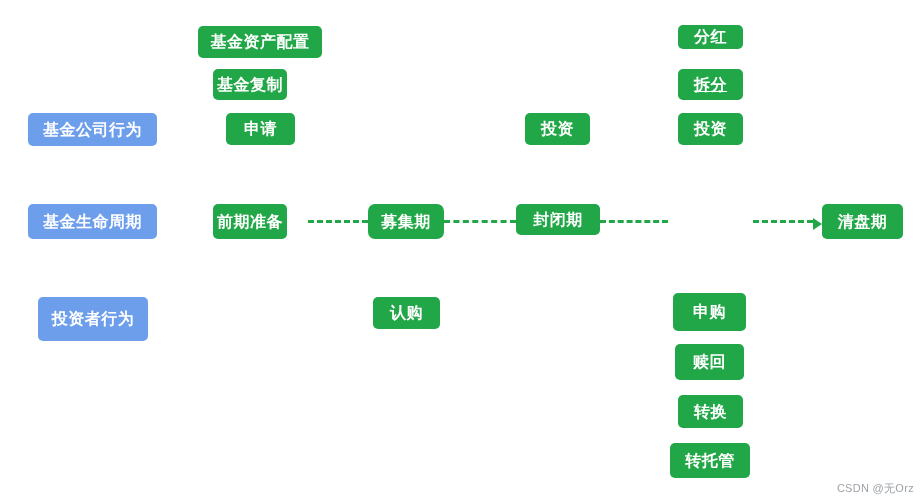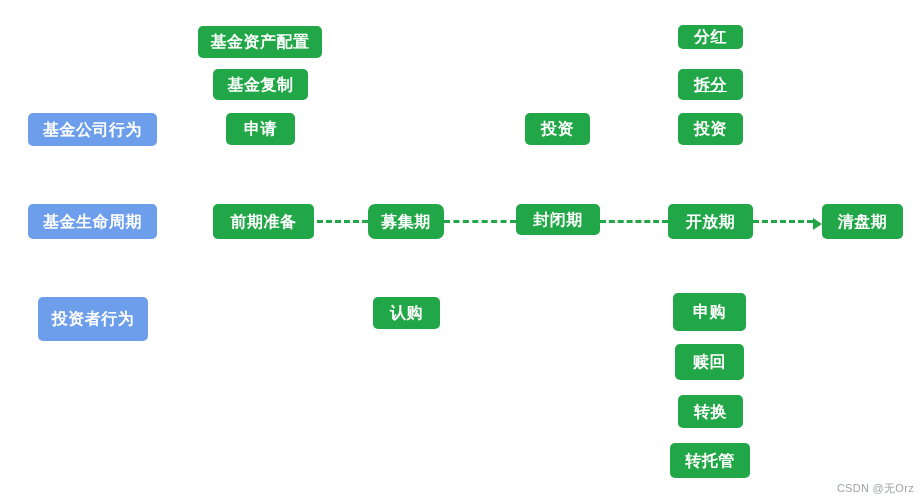--- a/index.html
+++ b/index.html
@@ -53,30 +53,29 @@
 </style>
 </head>
 <body>
 
 <div class="canvas">
   <span class="watermark">CSDN @无Orz</span>
 <div class="box lane" style="left: 28px; top: 113px; width: 129px; height: 33px;">基金公司行为</div>
     <div class="box lane" style="left: 28px; top: 204px; width: 129px; height: 35px;">基金生命周期</div>
     <div class="box lane" style="left: 38px; top: 297px; width: 110px; height: 44px;">投资者行为</div>
     <div class="box node" style="left: 198px; top: 26px; width: 124px; height: 32px;">基金资产配置</div>
-    <div class="box node" style="left: 213px; top: 69px; width: 95px; height: 31px;">基金复制</div>
+    <div class="box node" style="left: 213px; top: 69px; width: 74px; height: 31px;">基金复制</div>
     <div class="box node" style="left: 226px; top: 113px; width: 69px; height: 32px;">申请</div>
     <div class="box node" style="left: 525px; top: 113px; width: 65px; height: 32px;">投资</div>
     <div class="box node" style="left: 678px; top: 25px; width: 65px; height: 24px;">分红</div>
     <div class="box node" style="left: 678px; top: 69px; width: 65px; height: 31px; text-decoration: underline;">拆分</div>
     <div class="box node" style="left: 678px; top: 113px; width: 65px; height: 32px;">投资</div>
-    <div class="box node" style="left: 213px; top: 204px; width: 101px; height: 35px;">前期准备</div>
+    <div class="box node" style="left: 213px; top: 204px; width: 74px; height: 35px;">前期准备</div>
     <div class="box node" style="left: 368px; top: 204px; width: 76px; height: 35px; border-radius: 7px;">募集期</div>
     <div class="box node" style="left: 516px; top: 204px; width: 84px; height: 31px;">封闭期</div>
-    <div class="box node" style="left: 668px; top: 204px; width: 85px; height: 35px;">开放期</div>
     <div class="box node" style="left: 822px; top: 204px; width: 81px; height: 35px;">清盘期</div>
     <div class="box node" style="left: 373px; top: 297px; width: 67px; height: 32px;">认购</div>
     <div class="box node" style="left: 673px; top: 293px; width: 73px; height: 38px;">申购</div>
     <div class="box node" style="left: 675px; top: 344px; width: 69px; height: 36px;">赎回</div>
     <div class="box node" style="left: 678px; top: 395px; width: 65px; height: 33px;">转换</div>
     <div class="box node" style="left: 670px; top: 443px; width: 80px; height: 35px;">转托管</div>
     <div class="connector" style="left: 308px; top: 220px; width: 60px;"></div>
     <div class="connector" style="left: 444px; top: 220px; width: 72px;"></div>
     <div class="connector" style="left: 600px; top: 220px; width: 68px;"></div>
     <div class="connector" style="left: 753px; top: 220px; width: 60px;">

